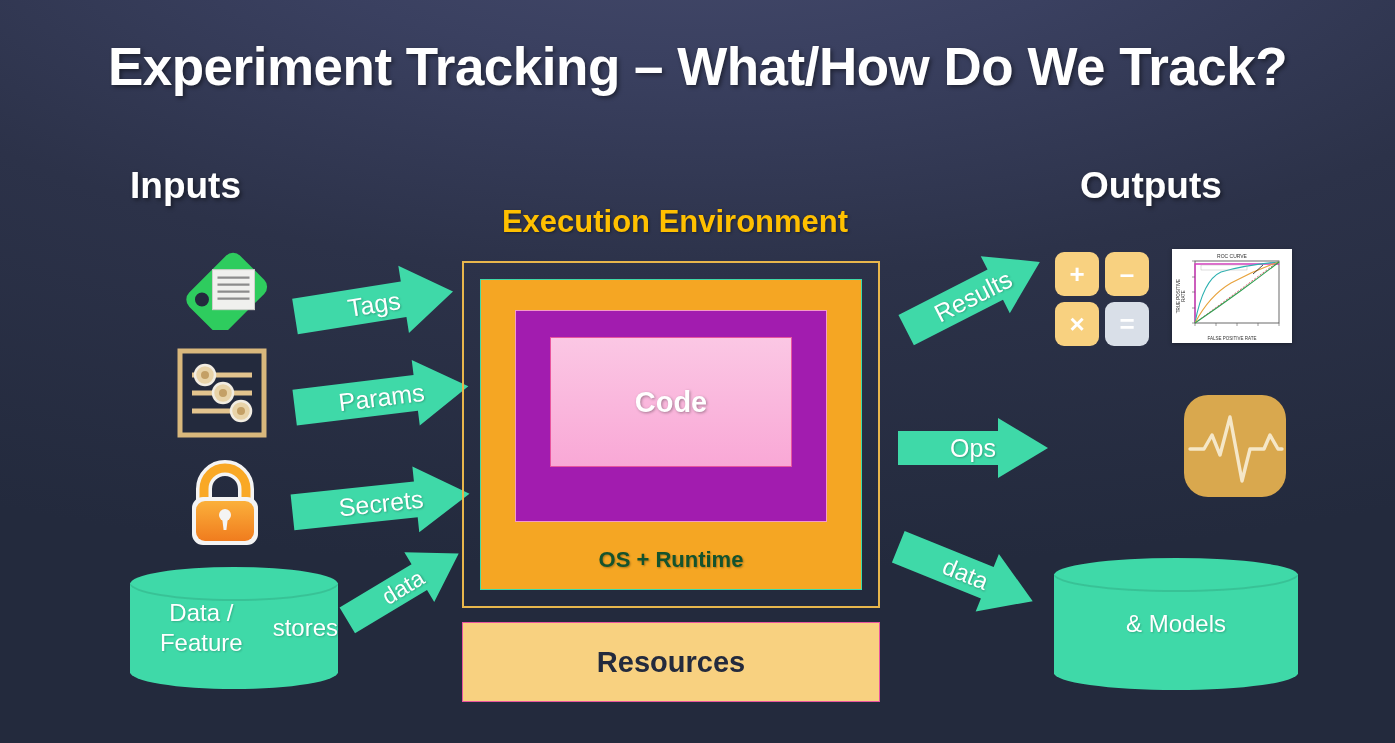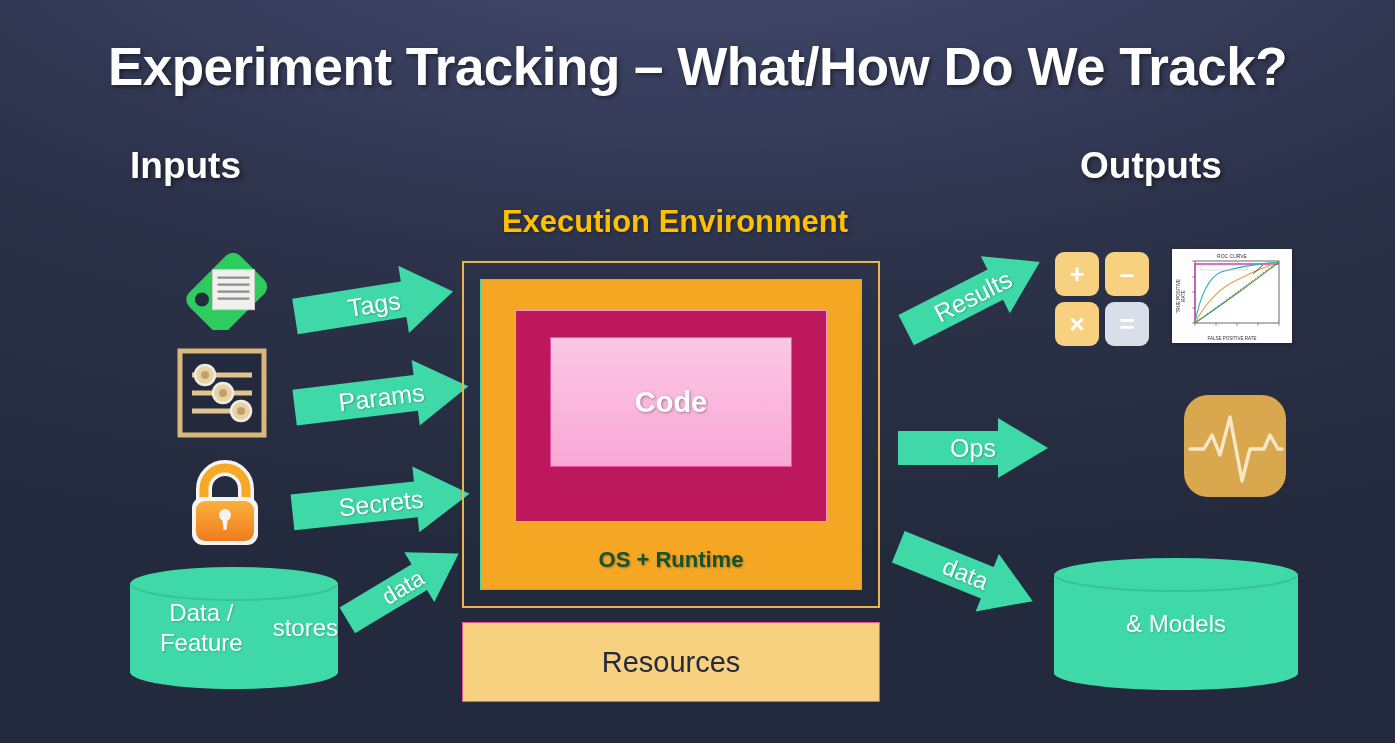--- a/index.html
+++ b/index.html
@@ -15,41 +15,42 @@
   }
   
   .title{
     position:absolute;left:0;top:36px;width:1395px;text-align:center;
     color:#ffffff;font-size:53px;font-weight:bold;letter-spacing:-0.5px;
     text-shadow:2px 2px 4px rgba(0,0,0,.45);
   }
   .colhead{
     position:absolute;color:#ffffff;font-size:37px;font-weight:bold;
     text-shadow:2px 2px 4px rgba(0,0,0,.45);
+    margin-top:20px;
   }
   #inputs-head{left:130px;top:145px;}
   #outputs-head{left:1080px;top:145px;}
   #exec-head{
     position:absolute;left:455px;top:204px;width:440px;text-align:center;
     color:#FFC000;font-size:31px;font-weight:bold;
     text-shadow:1px 1px 3px rgba(0,0,0,.4);
   }
   
   #exec-outer{
     position:absolute;left:462px;top:261px;width:418px;height:347px;
     border:2px solid #E8B64C;background:transparent;box-sizing:border-box;
   }
   #os-box{
     position:absolute;left:16px;top:16px;right:16px;bottom:16px;
     background:#F5A623;border:1.5px solid #3FD9A8;box-sizing:border-box;
     display:flex;flex-direction:column;align-items:center;
   }
   #pkg-box{
     position:absolute;left:34px;top:30px;right:34px;height:212px;
-    background:#be185d;border:1.5px solid #F49AC8;box-sizing:border-box;
+    background:#a21caf;border:1.5px solid #F49AC8;box-sizing:border-box;
     display:flex;flex-direction:column;align-items:center;
   }
   #code-box{
     position:absolute;left:34px;top:26px;right:34px;height:130px;
     background:linear-gradient(180deg,#FBC7E4 0%,#F9A8D6 100%);
     border:1.5px solid #E8559E;box-sizing:border-box;
     display:flex;align-items:center;justify-content:center;
   }
   .code-label{color:#ffffff;font-size:29px;font-weight:bold;text-shadow:1px 1px 3px rgba(0,0,0,.35);}
   .pkg-label{
@@ -58,21 +59,21 @@
   }
   .os-label{
     position:absolute;left:0;right:0;bottom:16px;text-align:center;
     color:#14532d;font-size:22px;font-weight:bold;text-shadow:1px 1px 2px rgba(0,0,0,.3);
   }
   #resources-bar{
     position:absolute;left:462px;top:622px;width:418px;height:80px;
     background:#F8D180;border:1.5px solid #E8559E;box-sizing:border-box;
     display:flex;align-items:center;justify-content:center;
   }
-  #resources-bar span{color:#232a3d;font-size:29px;font-weight:normal;}
+  #resources-bar span{color:#232a3d;font-size:29px;font-weight:bold;}
   
   .arrow{position:absolute;}
   .arrow svg{display:block;overflow:visible;}
   .arrow-text{
     position:absolute;left:0;top:0;width:100%;height:100%;
     display:flex;align-items:center;justify-content:center;
     color:#ffffff;font-size:25px;pointer-events:none;
     text-shadow:1px 1px 2px rgba(0,0,0,.25);
   }
   

